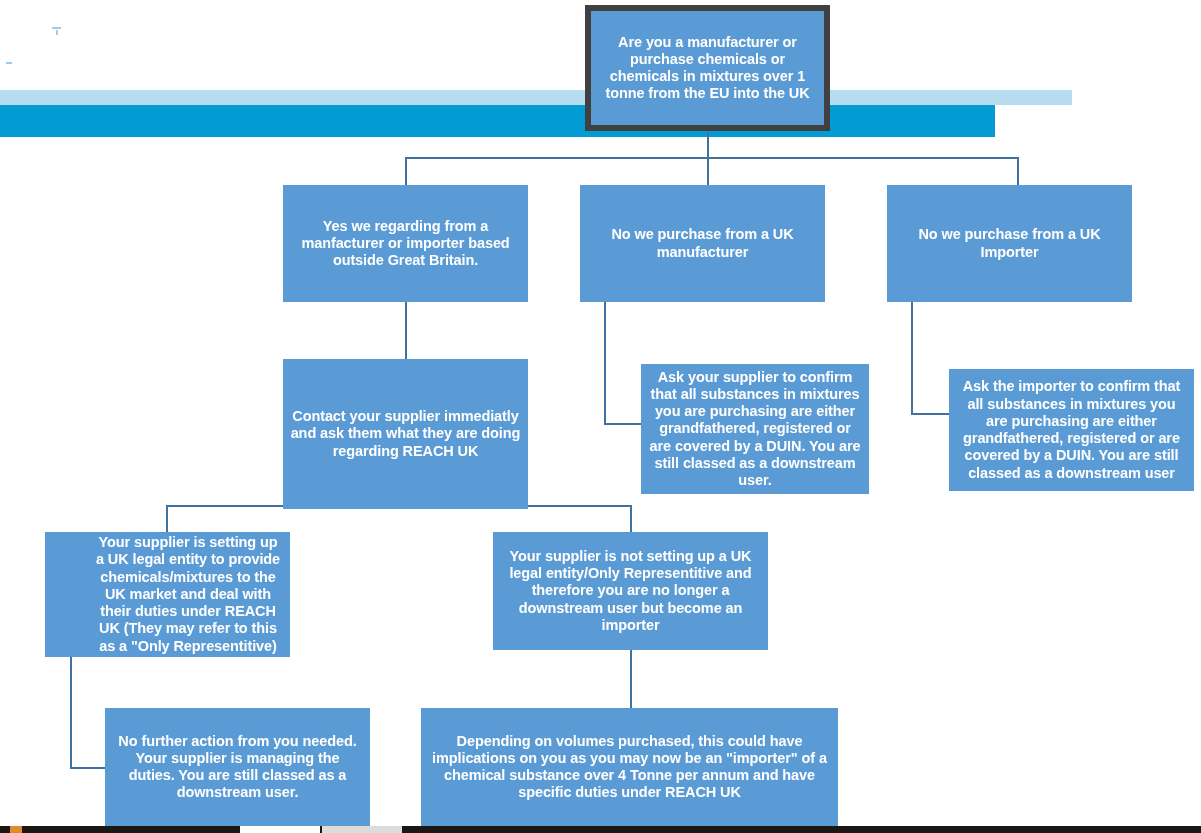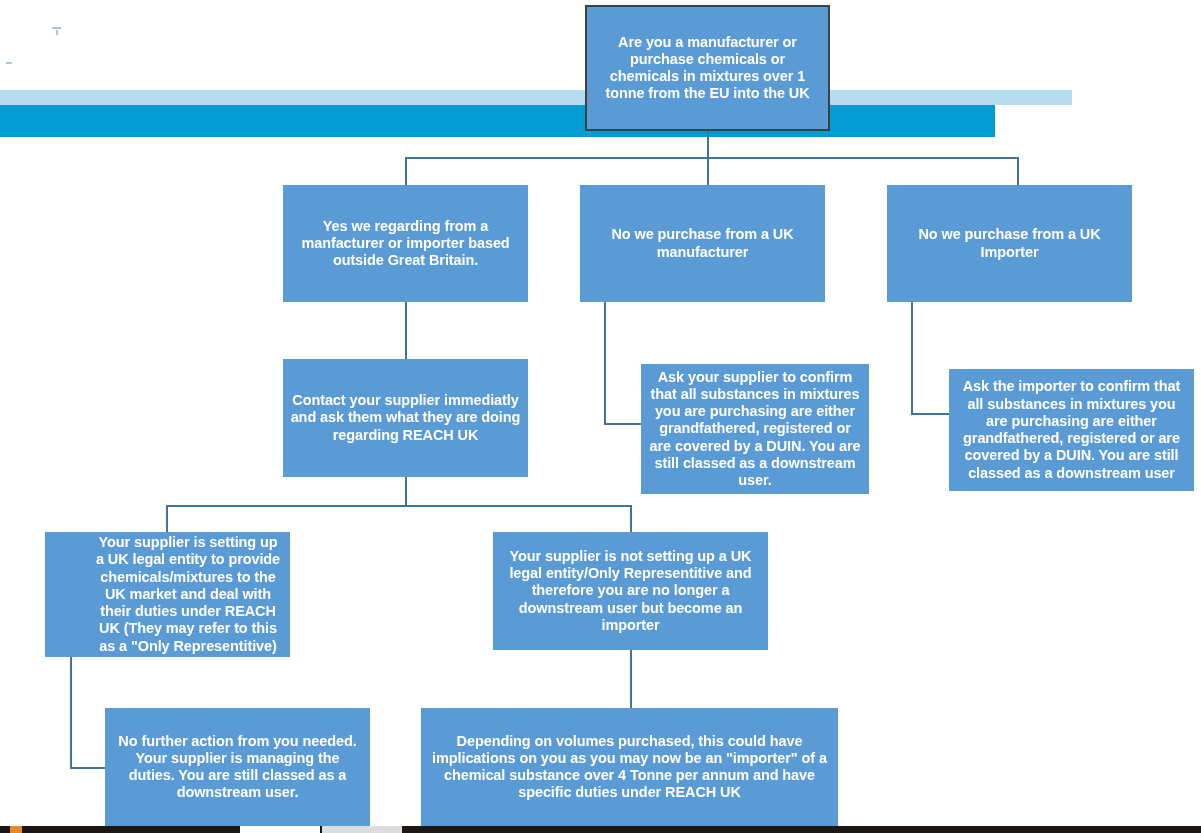--- a/index.html
+++ b/index.html
@@ -83,21 +83,21 @@
     align-items: center;
     justify-content: center;
     text-align: center;
     line-height: 1.19;
     font-size: 14.5px;
     font-weight: 600;
     padding: 4px 7px;
     letter-spacing: -0.1px;
   }
   .node.root {
-    border: 2px solid #404040;
+    border: 6px solid #404040;
     font-size: 14.5px;
   }
   .node span {
     display: block;
     width: 100%;
   }
 
   
   .conn {
     position: absolute;
@@ -155,21 +155,21 @@
   </div>
 
   <div class="node" style="left:887px;top:185px;width:245px;height:117px;">
     <span>No we purchase from a UK Importer</span>
   </div>
 
   <div class="node" style="left:580px;top:185px;width:245px;height:117px;">
     <span>No we purchase from a UK manufacturer</span>
   </div>
 
-  <div class="node" style="left:283px;top:359px;width:245px;height:118px;align-items:center;">
+  <div class="node" style="left:283px;top:359px;width:245px;height:150px;align-items:center;">
     <span>Contact your supplier immediatly and ask them what they are doing regarding REACH UK</span>
   </div>
 
   <div class="node" style="left:641px;top:364px;width:228px;height:130px;">
     <span>Ask your supplier to confirm that all substances in mixtures you are purchasing are either grandfathered, registered or are covered by a DUIN. You are still classed as a downstream user.</span>
   </div>
 
   <div class="node" style="left:949px;top:355px;width:245px;height:122px;margin-top:14px;">
     <span>Ask the importer to confirm that all substances in mixtures you are purchasing are either grandfathered, registered or are covered by a DUIN. You are still classed as a downstream user</span>
   </div>

